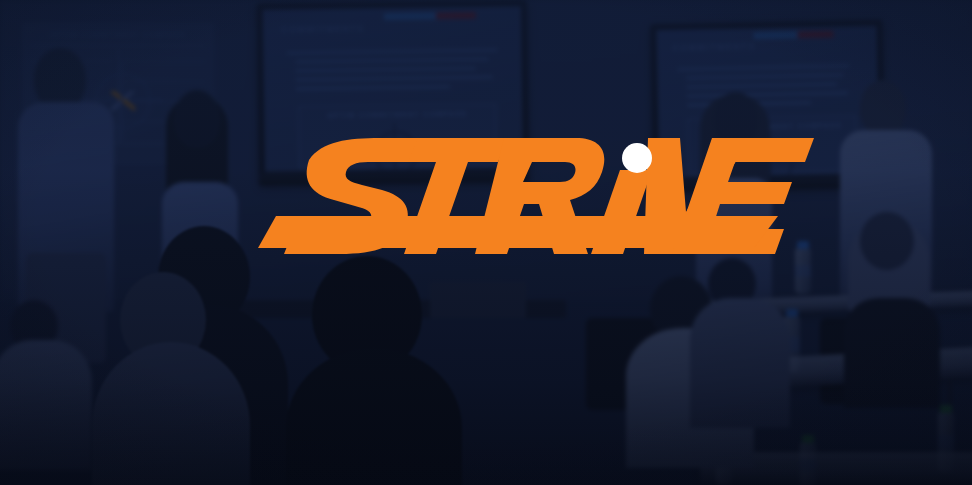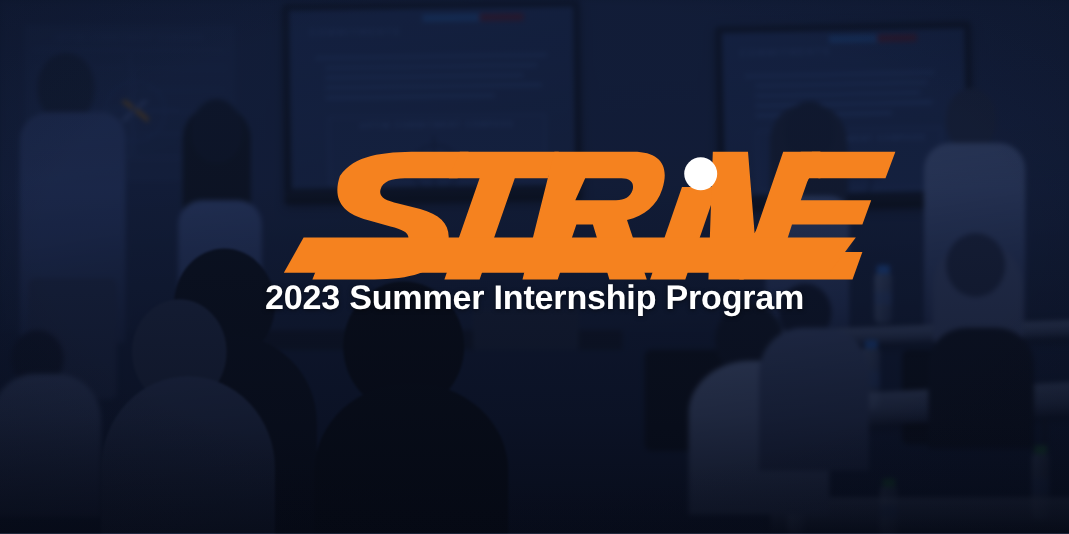--- a/index.html
+++ b/index.html
@@ -559,16 +559,15 @@
       <g fill="#F5821F">
         <path d="M436 2 L538 2 L529 26 L459 26 L452 46 L516 46 L508 68 L444 68 L436 93 L508 93 L499 118 L396 118 Z"></path>
         <path d="M22 100 L470 100 L452 128 L4 128 Z" opacity="0"></path>
       </g>
     </svg>
 
     <svg style="position:absolute;left:258px;top:212px;width:520px;height:40px;overflow:visible" viewBox="0 0 520 40" xmlns="http://www.w3.org/2000/svg">
       <path fill="#F5821F" d="M18 4 L520 4 L496 36 L0 36 Z"></path>
     </svg>
 
-    <div class="subtitle">2023 Summer Internship Program</div>
   </div>
 
 </div>
 
 </body></html>

